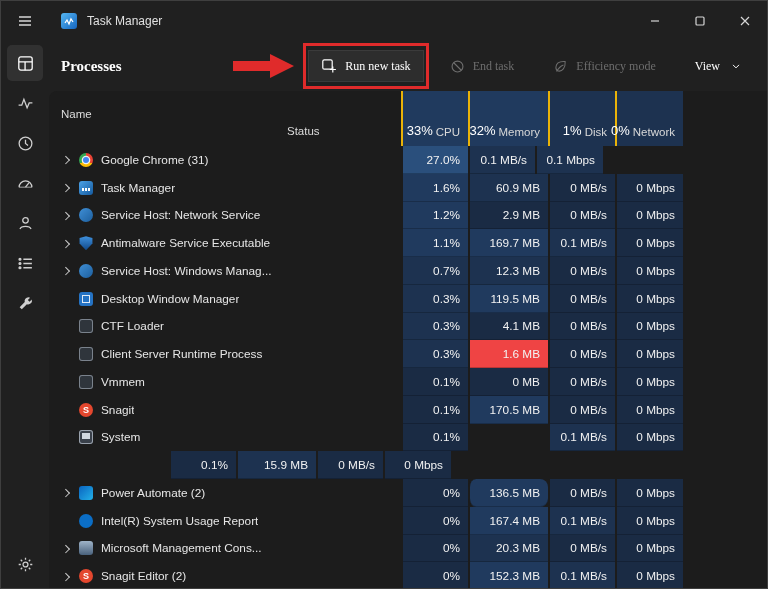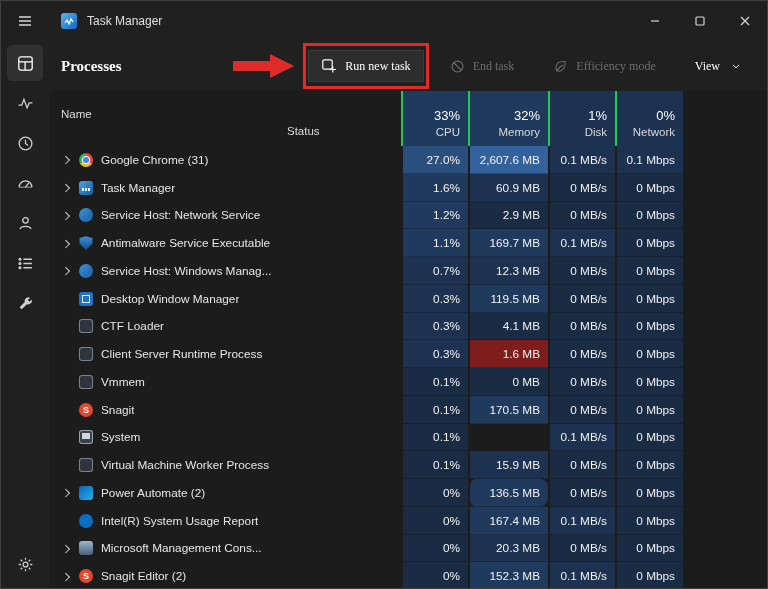--- a/index.html
+++ b/index.html
@@ -45,21 +45,21 @@
   .hcell{display:flex;}
   .c-name{width:232px; flex:none;}
   .c-status{width:120px; flex:none;}
   .c-cpu{width:67px; flex:none;}
   .c-memory{width:80px; flex:none;}
   .c-disk{width:67px; flex:none;}
   .c-network{width:68px; flex:none;}
   .c-fill{flex:1;}
   .hcell.c-name{align-items:center; padding:0 0 9px 12px; font-size:11.5px; color:#dcdcdc;}
   .hcell.c-status{align-items:flex-end; padding:0 0 9px 6px; font-size:11.5px; color:#dcdcdc;}
-  .heatcol{flex-direction:column; align-items:flex-end; justify-content:flex-end; padding:6px 8px 8px 0; gap:3px; border-left:2px solid #22c55e;}
+  .heatcol{flex-direction:row; align-items:flex-end; justify-content:flex-end; padding:6px 8px 8px 0; gap:3px; border-left:2px solid #eab308;}
   .heatcol .tot{font-size:13px; color:#ffffff;}
   .heatcol .lbl{font-size:11.5px; color:#d8d8d8;}
 
   .tbody{flex:1; overflow:hidden;}
   .trow{height:27.75px; display:flex; align-items:stretch; cursor:default;}
   .cell{display:flex; align-items:center; font-size:11.8px; color:#e6e6e6; overflow:hidden; white-space:nowrap;}
   .cell.c-name{padding-left:12px;}
   .cell.heat{justify-content:flex-end; padding-right:8px; color:#f2f2f2; border-left:2px solid #1c1c1c; box-shadow:inset 0 -1px 0 rgba(0,0,0,.22);}
   .chev{width:10px; height:10px; flex:none; margin-right:8px; position:relative;}
   .chev::before{content:""; position:absolute; left:2px; top:2.5px; width:4.5px; height:4.5px; border-top:1.2px solid #cfcfcf; border-right:1.2px solid #cfcfcf; transform:rotate(45deg);}
@@ -252,21 +252,20 @@
           <div class="trow">
     <div class="cell c-name">
       <span class="chev" style="visibility: visible;"></span>
       <span class="ic icon-chrome"></span>
       <span class="pname">Google Chrome (31)</span>
     </div>
     <div class="cell c-status">
               <span></span>
             </div>
     <div class="cell c-cpu heat" style="background: rgb(42, 79, 124);">27.0%</div>
-    <div class="cell c-memory heat" style="background: rgb(51, 97, 156);">2,607.6 MB</div>
     <div class="cell c-disk heat" style="background: rgb(29, 50, 80);">0.1 MB/s</div>
     <div class="cell c-network heat" style="background: rgb(29, 50, 80); padding-left: 12px;">0.1 Mbps</div>
     <div class="cell c-fill"></div>
   </div>
           <div class="trow">
     <div class="cell c-name">
       <span class="chev" style="visibility: visible;"></span>
       <span class="ic icon-taskmgr"></span>
       <span class="pname">Task Manager</span>
     </div>
@@ -357,21 +356,21 @@
           <div class="trow">
     <div class="cell c-name">
       <span class="chev" style="visibility: hidden;"></span>
       <span class="ic icon-generic"></span>
       <span class="pname">Client Server Runtime Process</span>
     </div>
     <div class="cell c-status">
               <span></span>
             </div>
     <div class="cell c-cpu heat" style="background: rgb(29, 50, 80);">0.3%</div>
-    <div class="cell c-memory heat" style="background: #7f1d1d;">1.6 MB</div>
+    <div class="cell c-memory heat" style="background: #ef4444;">1.6 MB</div>
     <div class="cell c-disk heat" style="background: rgb(26, 43, 68);">0 MB/s</div>
     <div class="cell c-network heat" style="background: rgb(26, 43, 68);">0 Mbps</div>
     <div class="cell c-fill"></div>
   </div>
           <div class="trow">
     <div class="cell c-name">
       <span class="chev" style="visibility: hidden;"></span>
       <span class="ic icon-generic"></span>
       <span class="pname">Vmmem</span>
     </div>
@@ -408,25 +407,20 @@
     <div class="cell c-status">
               <span></span>
             </div>
     <div class="cell c-cpu heat" style="background: rgb(26, 43, 68);">0.1%</div>
     <div class="cell c-memory heat" style="background: #4d7c0f; margin-top: 28px;">0.1 MB</div>
     <div class="cell c-disk heat" style="background: rgb(29, 50, 80);">0.1 MB/s</div>
     <div class="cell c-network heat" style="background: rgb(26, 43, 68);">0 Mbps</div>
     <div class="cell c-fill"></div>
   </div>
           <div class="trow">
-    <div class="cell c-name">
-      <span class="chev" style="visibility: hidden;"></span>
-      <span class="ic icon-generic"></span>
-      <span class="pname">Virtual Machine Worker Process</span>
-    </div>
     <div class="cell c-status">
               <span></span>
             </div>
     <div class="cell c-cpu heat" style="background: rgb(26, 43, 68);">0.1%</div>
     <div class="cell c-memory heat" style="background: rgb(29, 50, 80);">15.9 MB</div>
     <div class="cell c-disk heat" style="background: rgb(26, 43, 68);">0 MB/s</div>
     <div class="cell c-network heat" style="background: rgb(26, 43, 68);">0 Mbps</div>
     <div class="cell c-fill"></div>
   </div>
           <div class="trow">

